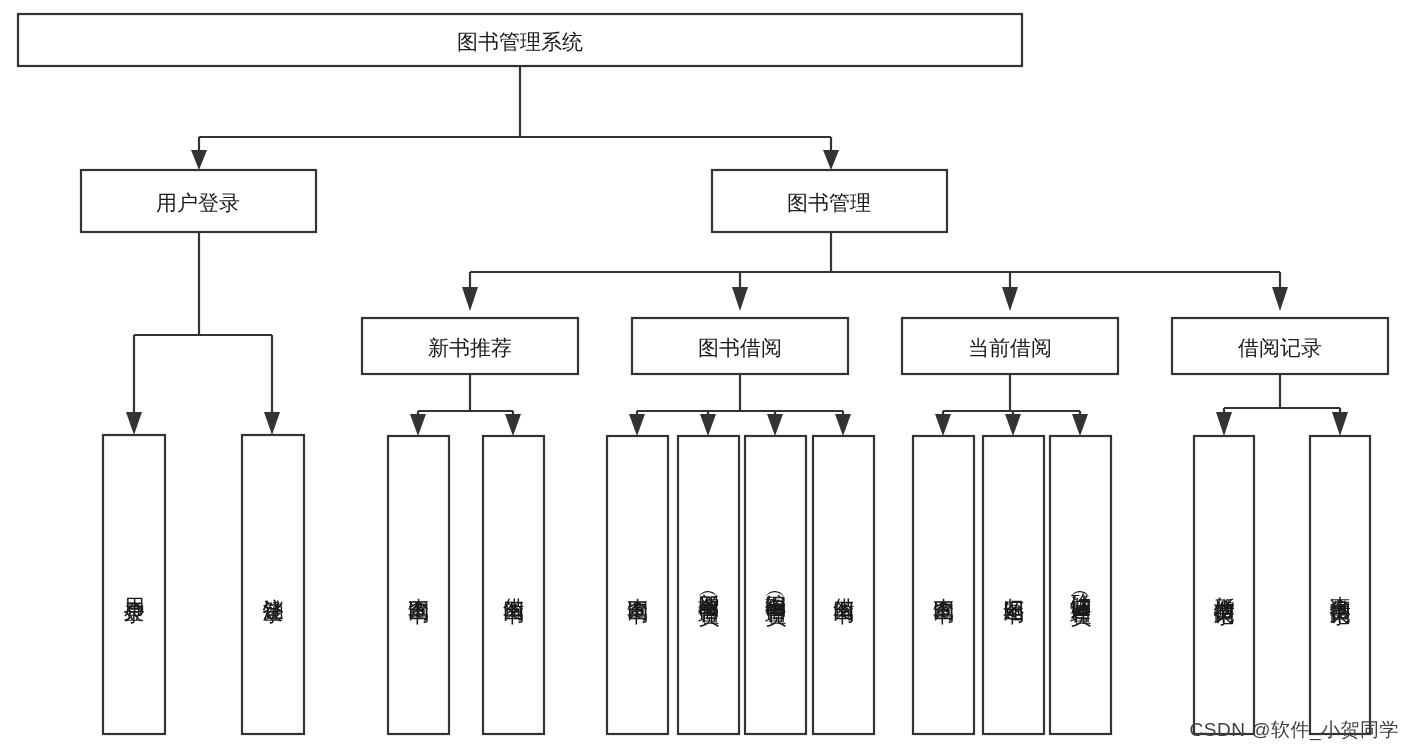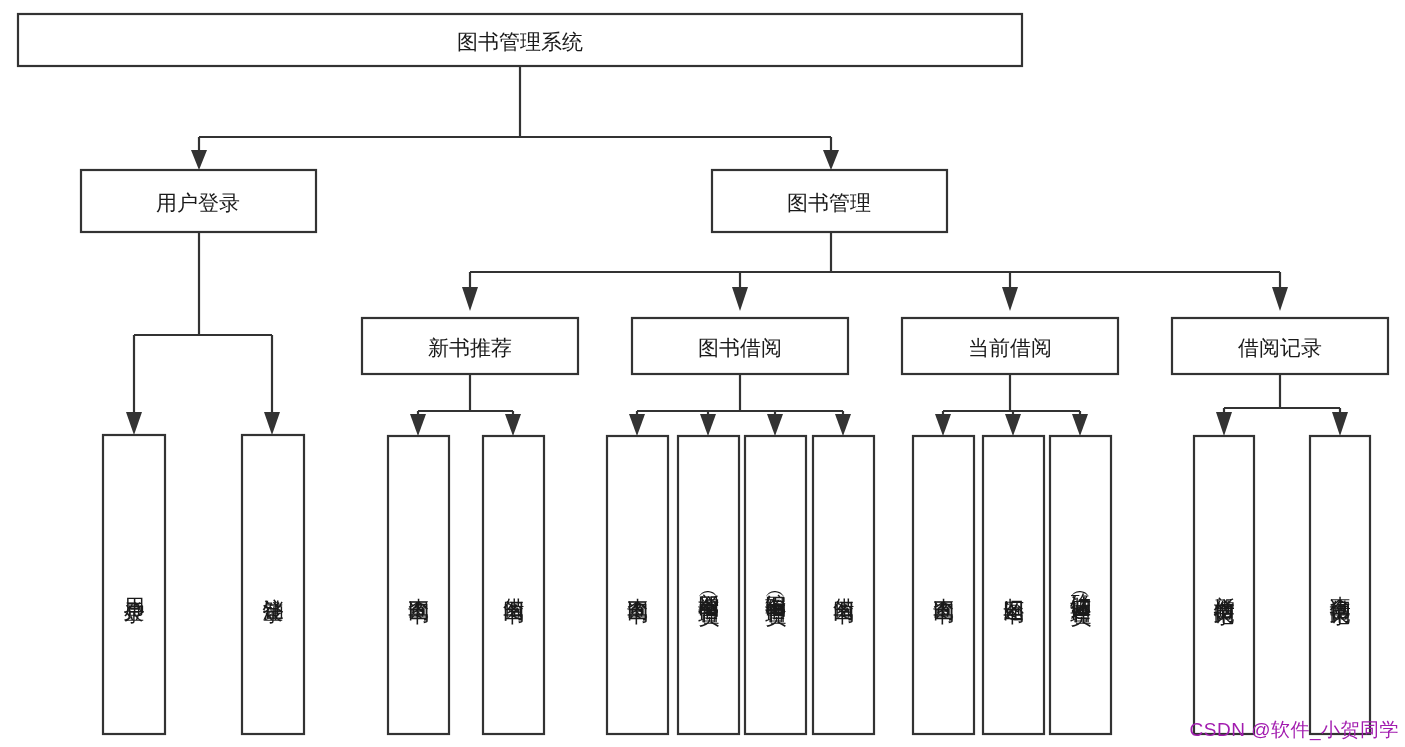--- a/index.html
+++ b/index.html
@@ -63,21 +63,21 @@
     white-space: nowrap;
     user-select: none;
     pointer-events: none;
   }
   .watermark {
     position: absolute;
     right: 6px;
     bottom: 4px;
     font-family: "Liberation Sans", "DejaVu Sans", sans-serif;
     font-size: 19px;
-    color: #a21caf;
+    color: #404040;
     letter-spacing: 0.5px;
     white-space: nowrap;
     user-select: none;
   }
 </style>
 </head>
 <body>
 
 <div id="stage">
 

